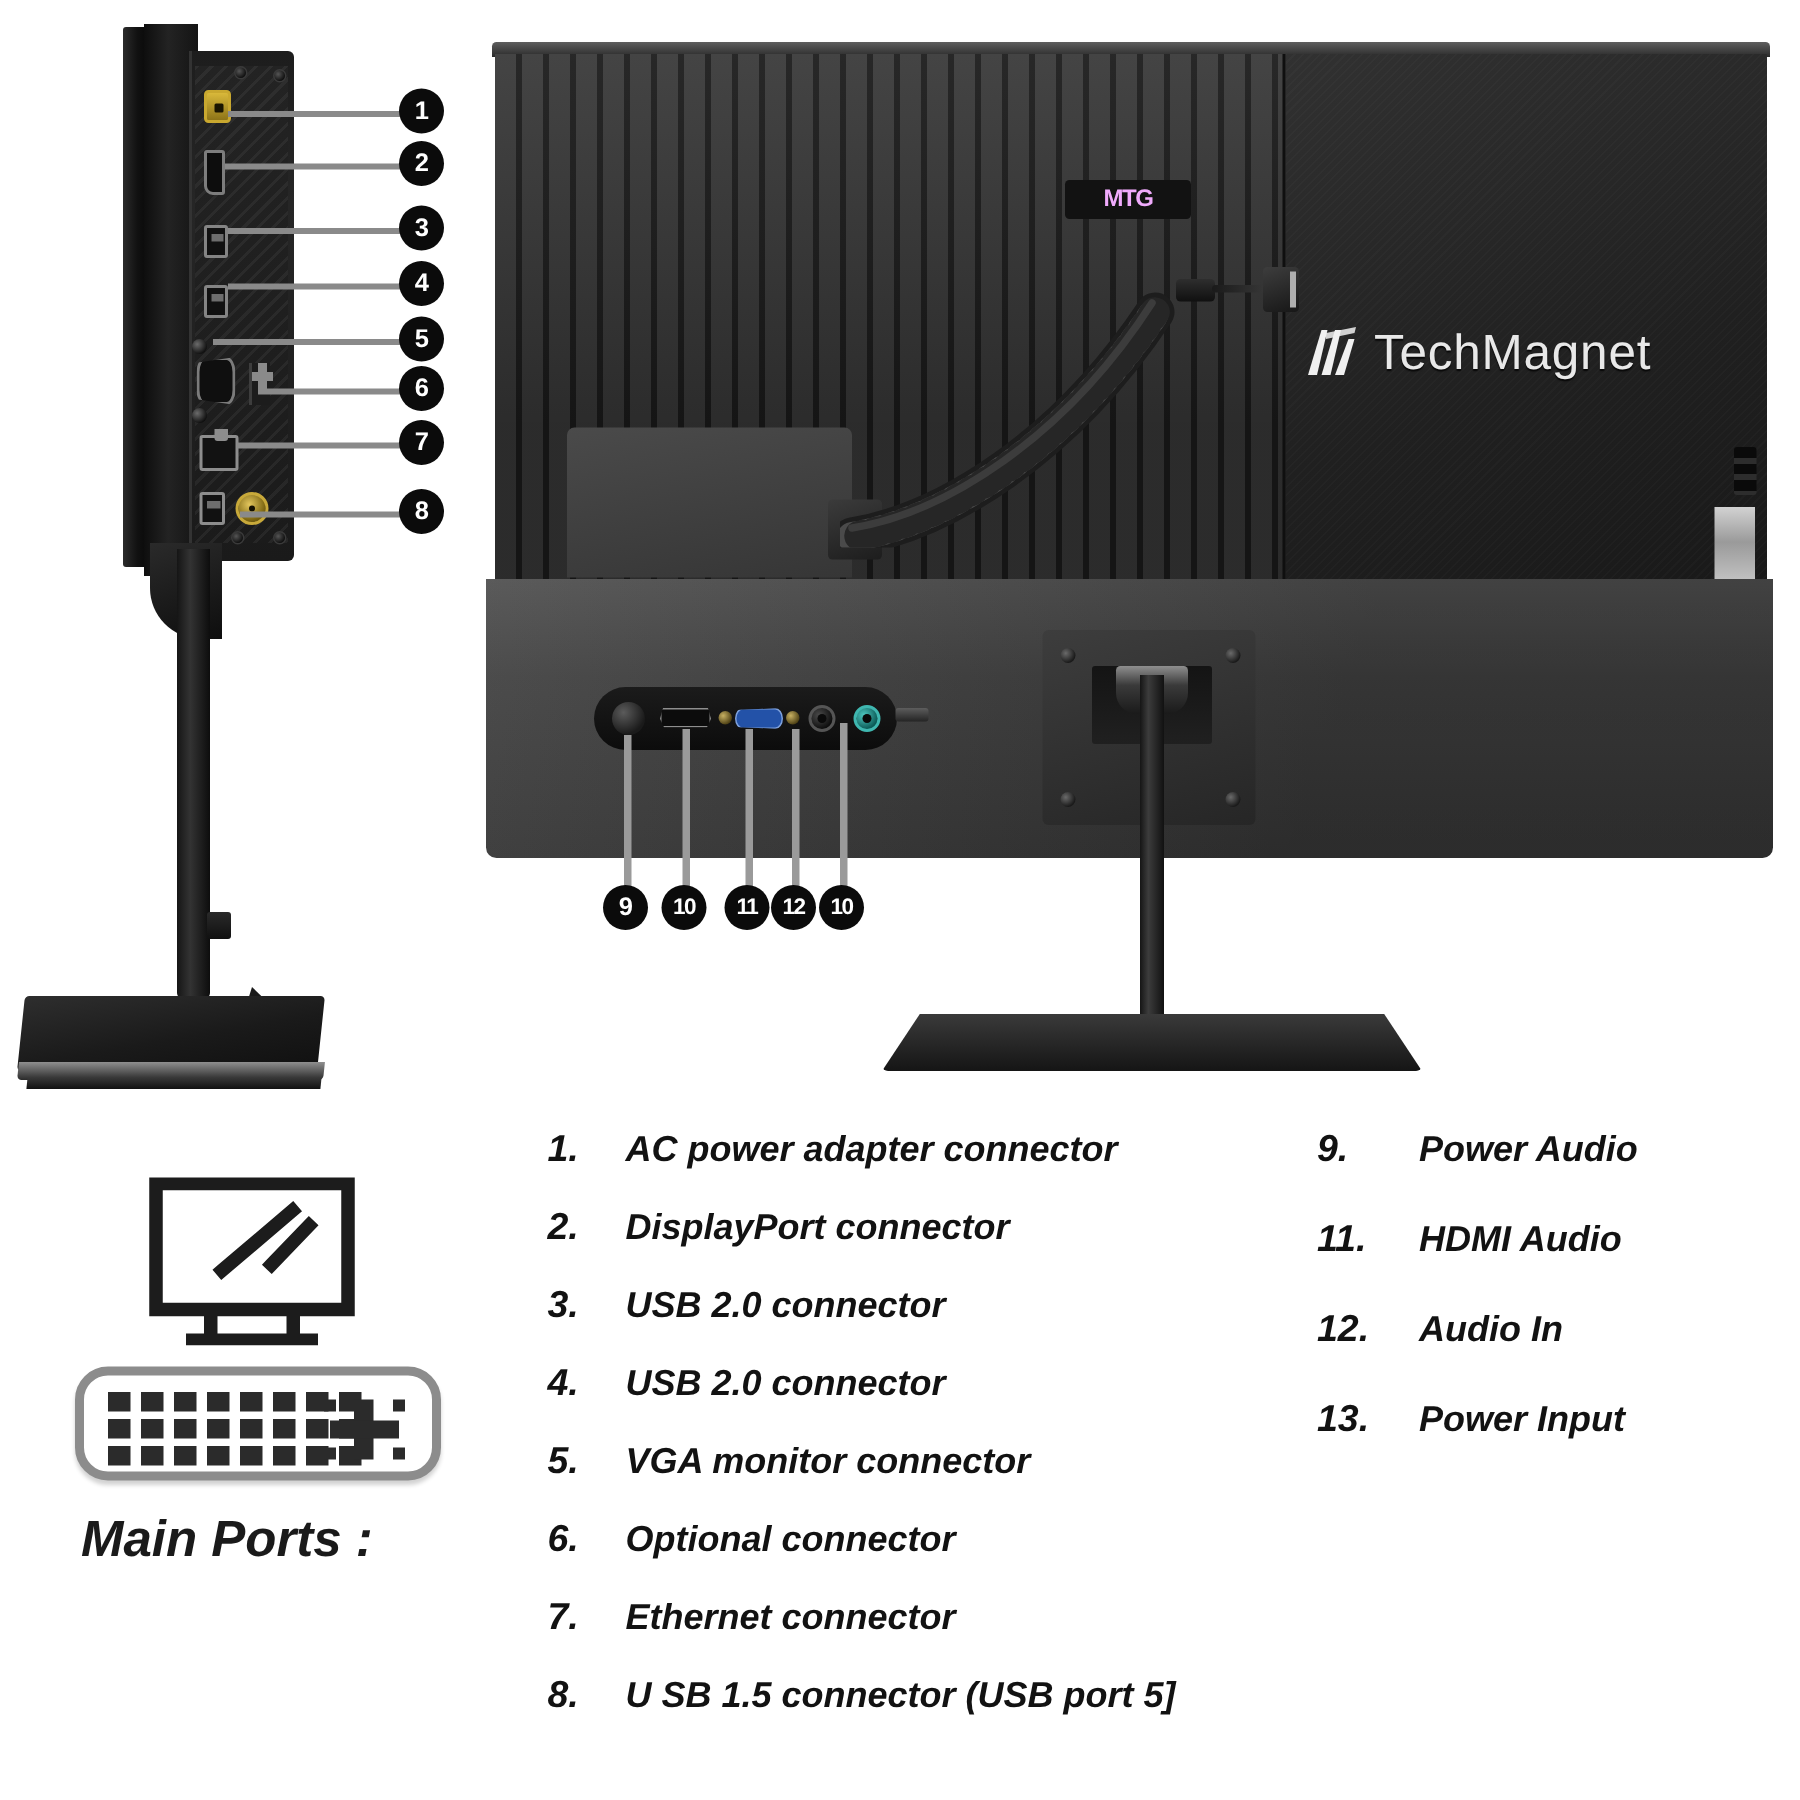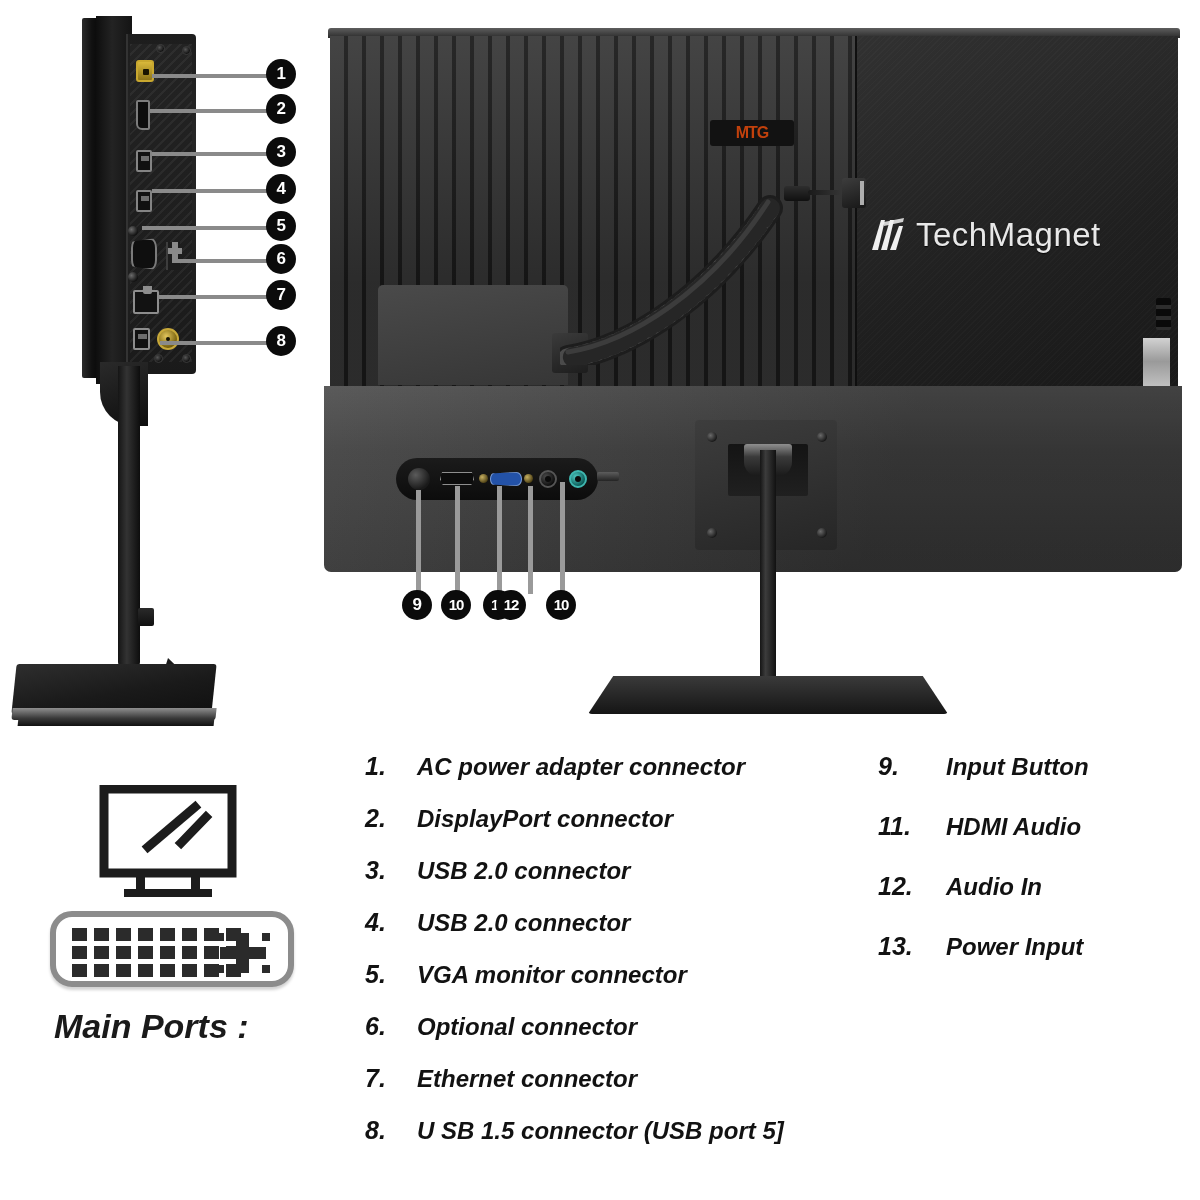--- a/index.html
+++ b/index.html
@@ -278,21 +278,21 @@
 
   
   .mtg-badge {
     position: absolute; left: 400px; top: 100px;
     width: 84px; height: 26px;
     background: #121212;
     border-radius: 3px;
     display: flex; align-items: center; justify-content: center;
   }
   .mtg-badge span {
-    color: #c2410c; font-weight: bold; font-size: 16px;
+    color: #f0abfc; font-weight: bold; font-size: 16px;
     font-family: "Liberation Sans", sans-serif;
     letter-spacing: -1px;
   }
 
   
   .cable-braid {
     position: absolute; left: 250px; top: 160px;
     width: 290px; height: 185px;
   }
   .cable-endbox {
@@ -614,21 +614,21 @@
     <div class="leader-v" style="left:106px; top:470px; height:104px;"></div>
     <div class="callout" style="left:92px;  top:570px;">9</div>
 
     <div class="leader-v" style="left:145px; top:466px; height:108px;"></div>
     <div class="callout wide" style="left:131px; top:570px;">10</div>
 
     <div class="leader-v" style="left:187px; top:466px; height:108px;"></div>
     <div class="callout wide" style="left:173px; top:570px;">11</div>
 
     <div class="leader-v" style="left:218px; top:466px; height:108px;"></div>
-    <div class="callout wide" style="left:186px; top:570px;">12</div>
+    <div class="callout wide" style="left:204px; top:570px;">12</div>
 
     <div class="leader-v" style="left:250px; top:462px; height:112px;"></div>
     <div class="callout wide" style="left:236px; top:570px;">10</div>
   </div>
 
   <div class="abs" id="main-ports">
 
     <div class="mp-monitor">
       <svg width="140" height="112" viewBox="0 0 140 112">
         <rect x="6" y="4" width="128" height="84" fill="none" stroke="#1c1c1c" stroke-width="9"></rect>
@@ -711,21 +711,21 @@
     </div>
     <div class="legend-row">
       <div class="legend-num">8.</div>
       <div class="legend-label">U SB 1.5 connector (USB port 5]</div>
     </div>
   </div>
 
   <div class="abs" id="legend-right">
     <div class="legend-row">
       <div class="legend-num">9.</div>
-      <div class="legend-label">Input Button</div>
+      <div class="legend-label">Power Audio</div>
     </div>
     <div class="legend-row">
       <div class="legend-num">11.</div>
       <div class="legend-label">HDMI Audio</div>
     </div>
     <div class="legend-row">
       <div class="legend-num">12.</div>
       <div class="legend-label">Audio In</div>
     </div>
     <div class="legend-row">

